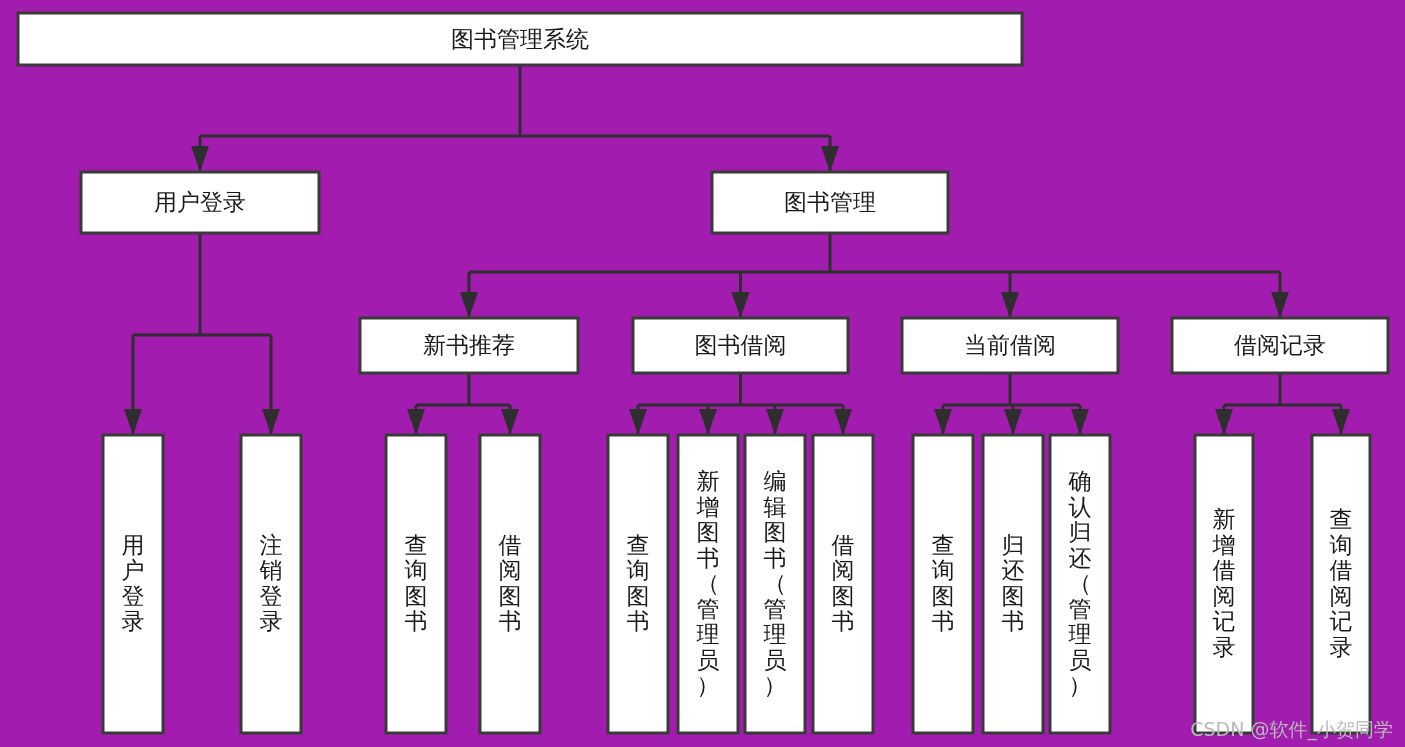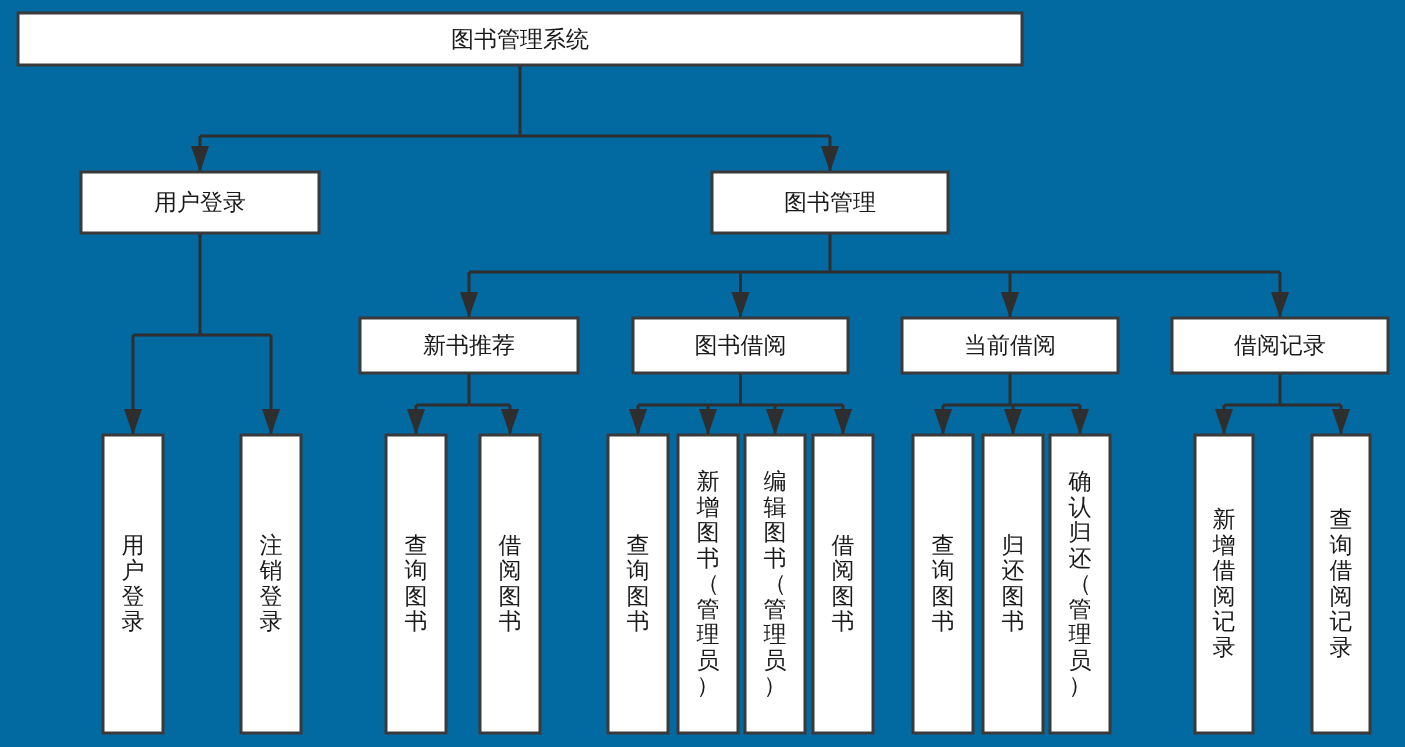--- a/index.html
+++ b/index.html
@@ -7,21 +7,21 @@
     padding: 0;
     background: #ffffff;
   }
   body {
     font-family: "DejaVu Sans", "Liberation Sans", sans-serif;
   }
   #diagram-root {
     position: relative;
     width: 1405px;
     height: 747px;
-    background: #0369a1;
+    background: #a21caf;
     overflow: hidden;
   }
   svg#flow {
     position: absolute;
     left: 0;
     top: 0;
     width: 1405px;
     height: 747px;
   }
   .node-rect {
@@ -213,14 +213,15 @@
           <rect x="1195" y="435" width="58" height="298" class="node-rect"></rect>
           <text x="1224" y="527.39" class="node-label-vertical"><tspan x="1224" dy="0">新</tspan><tspan x="1224" dy="25.5">增</tspan><tspan x="1224" dy="25.5">借</tspan><tspan x="1224" dy="25.5">阅</tspan><tspan x="1224" dy="25.5">记</tspan><tspan x="1224" dy="25.5">录</tspan></text>
         </g>
         <g>
           <rect x="1312" y="435" width="58" height="298" class="node-rect"></rect>
           <text x="1341" y="527.39" class="node-label-vertical"><tspan x="1341" dy="0">查</tspan><tspan x="1341" dy="25.5">询</tspan><tspan x="1341" dy="25.5">借</tspan><tspan x="1341" dy="25.5">阅</tspan><tspan x="1341" dy="25.5">记</tspan><tspan x="1341" dy="25.5">录</tspan></text>
         </g>
       </g>
   </svg>
 
+  <div class="watermark">CSDN @软件_小贺同学</div>
 
 </div>
 
 </body></html>

